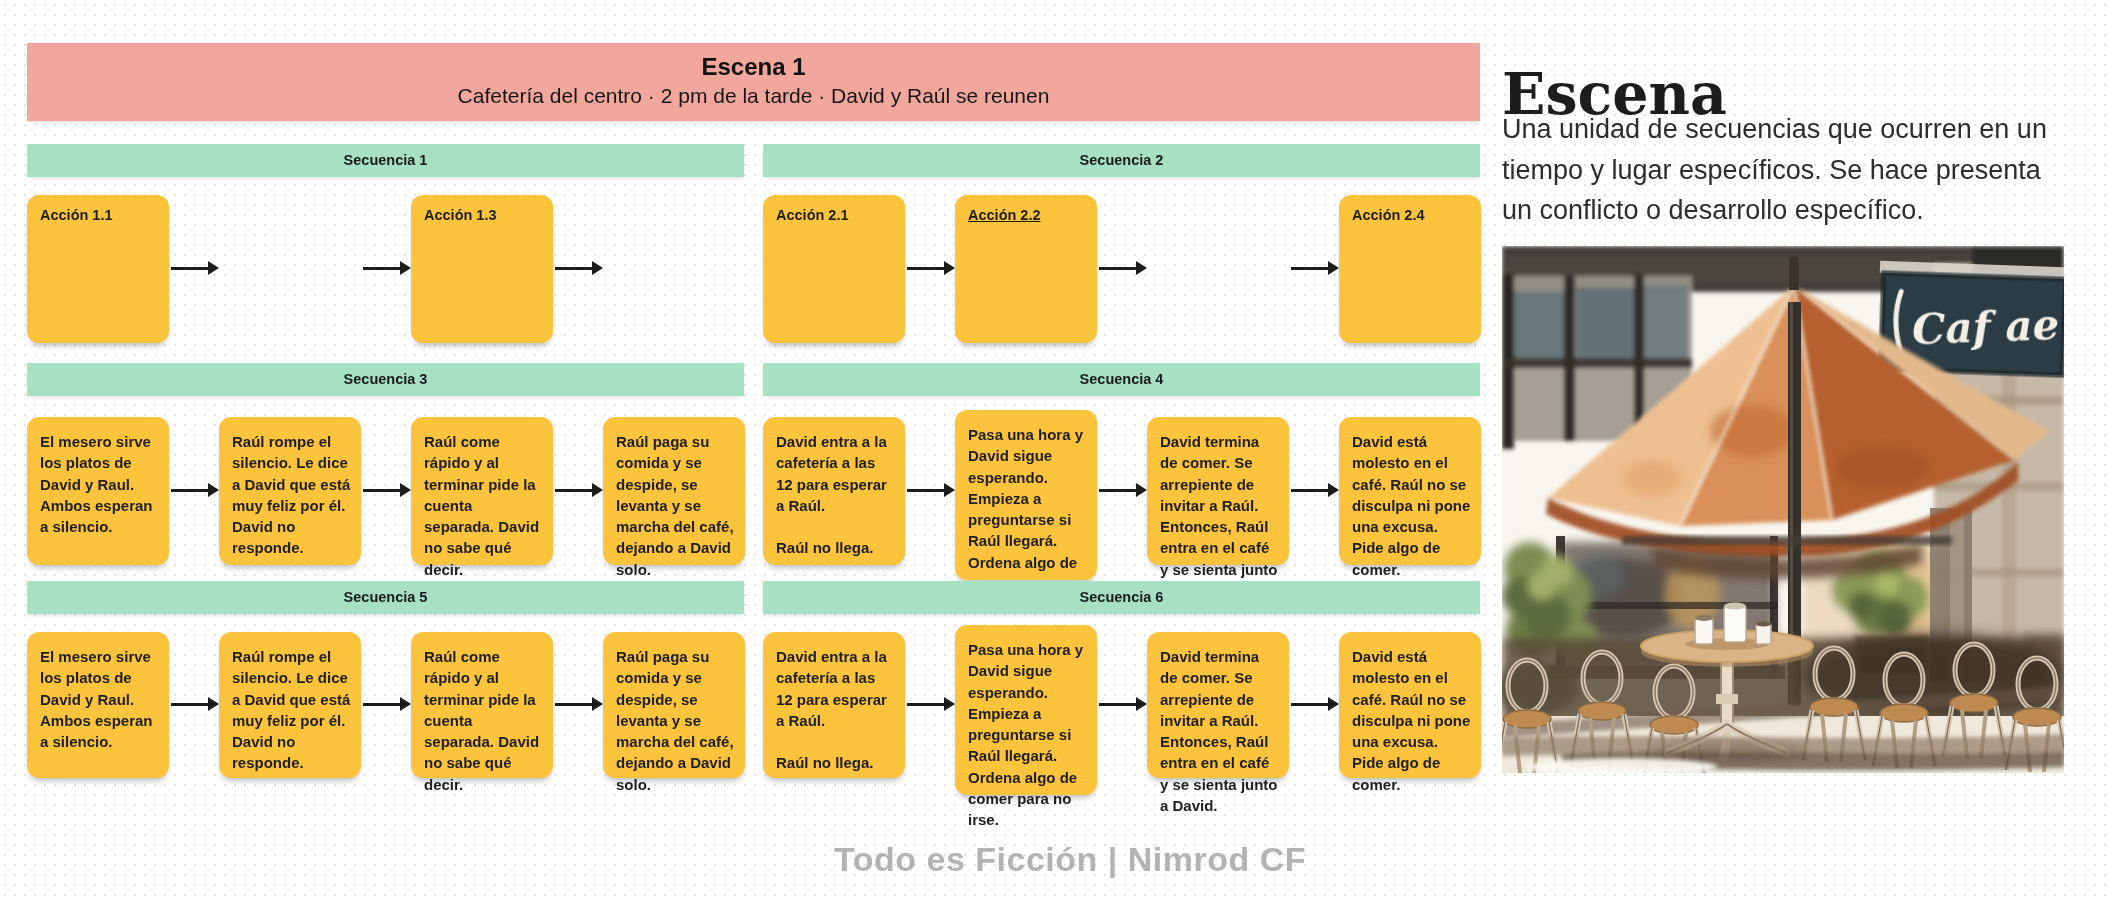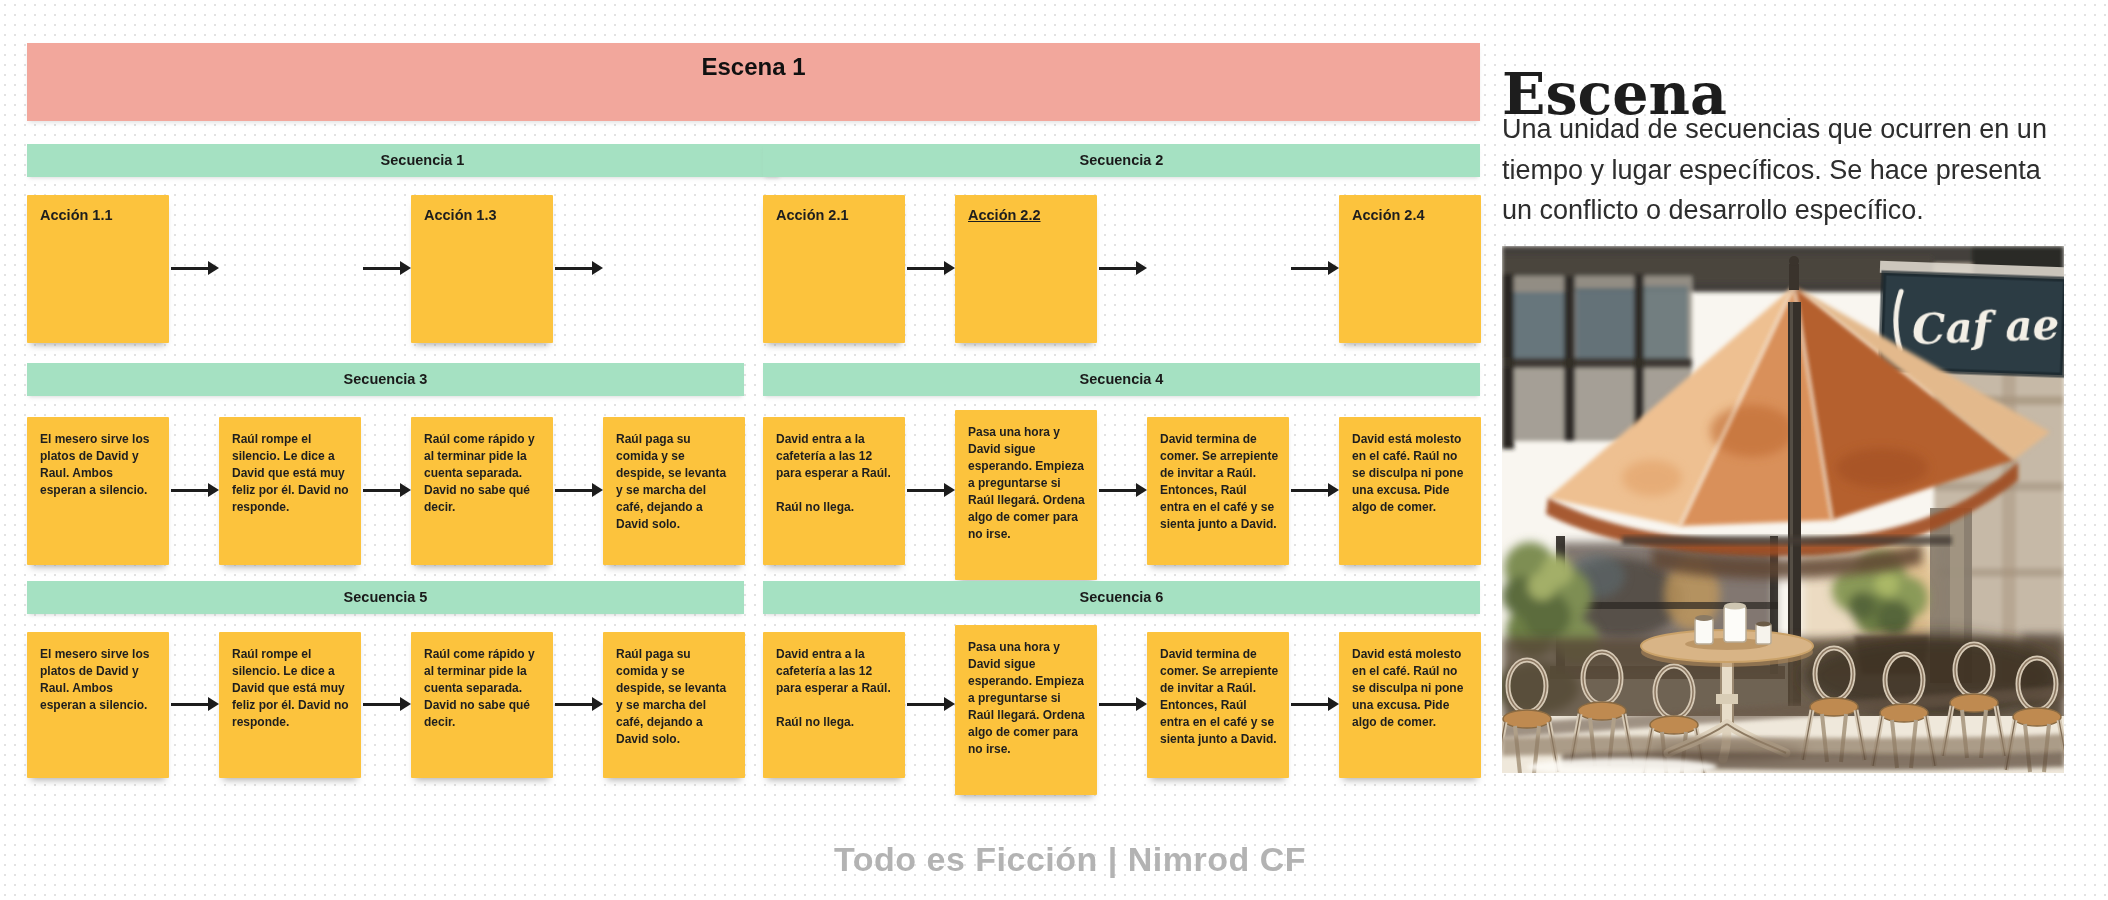--- a/index.html
+++ b/index.html
@@ -22,26 +22,26 @@
   .banner-title{padding-top:10px;font-size:24px;font-weight:bold;color:#111;line-height:28px;}
   .banner-sub{font-size:21px;color:#161616;line-height:30px;}
   
   .seq-header{
     position:absolute;width:717px;height:33px;background:#A5E1C2;
     text-align:center;line-height:33px;font-size:14.5px;font-weight:bold;color:#1a1a1a;
     box-shadow:0 3px 4px -2px rgba(150,150,150,.35);
   }
   
   .note{
-    position:absolute;width:142px;background:#FCC33D;border-radius:1px;
+    position:absolute;width:142px;background:#FCC33D;border-radius:12px;
     box-shadow:0 6px 7px -4px rgba(110,110,110,.55);
     color:#1e1e1e;font-weight:bold;
   }
   .note-label{padding:12px 10px 0 13px;font-size:14.5px;}
-  .note-text{padding:14px 10px 0 13px;font-size:12px;line-height:1.42;white-space:pre-line;}
+  .note-text{padding:14px 10px 0 13px;font-size:15px;line-height:1.42;white-space:pre-line;}
   
   .arrow{position:absolute;width:38px;height:3px;background:#1c1c1c;}
   .arrow::after{
     content:'';position:absolute;left:37px;top:-6px;width:0;height:0;
     border-left:11px solid #1c1c1c;border-top:7.5px solid transparent;border-bottom:7.5px solid transparent;
   }
   
   .footer{
     position:absolute;left:0;right:0;top:840px;text-align:center;
     font-size:34px;font-weight:bold;color:#b3b3b3;letter-spacing:.5px;padding-left:32px;
@@ -58,23 +58,24 @@
   .cafe-figure{position:absolute;left:1502px;top:246px;width:562px;height:527px;margin:0;}
   .cafe-figure svg{display:block;}
 </style>
 </head>
 <body>
 
 <div class="page">
 
   <header class="banner">
     <div class="banner-title">Escena 1</div>
+    <div class="banner-sub">Cafetería del centro · 2 pm de la tarde · David y Raúl se reunen</div>
   </header>
 
-  <div class="seq-header" style="left:27px;top:144px;padding-left:37px;"><span>Secuencia 1</span></div>
+  <div class="seq-header" style="left:27px;top:144px;"><span>Secuencia 1</span></div>
   <div class="seq-header" style="left:763px;top:144px;"><span>Secuencia 2</span></div>
 
   <div class="note" style="left:27px;top:195px;height:148px;">
       <div class="note-label">Acción 1.1</div>
     </div>
   <div class="note" style="left:411px;top:195px;height:148px;">
       <div class="note-label">Acción 1.3</div>
     </div>
   <div class="note" style="left:763px;top:195px;height:148px;">
       <div class="note-label">Acción 2.1</div>

